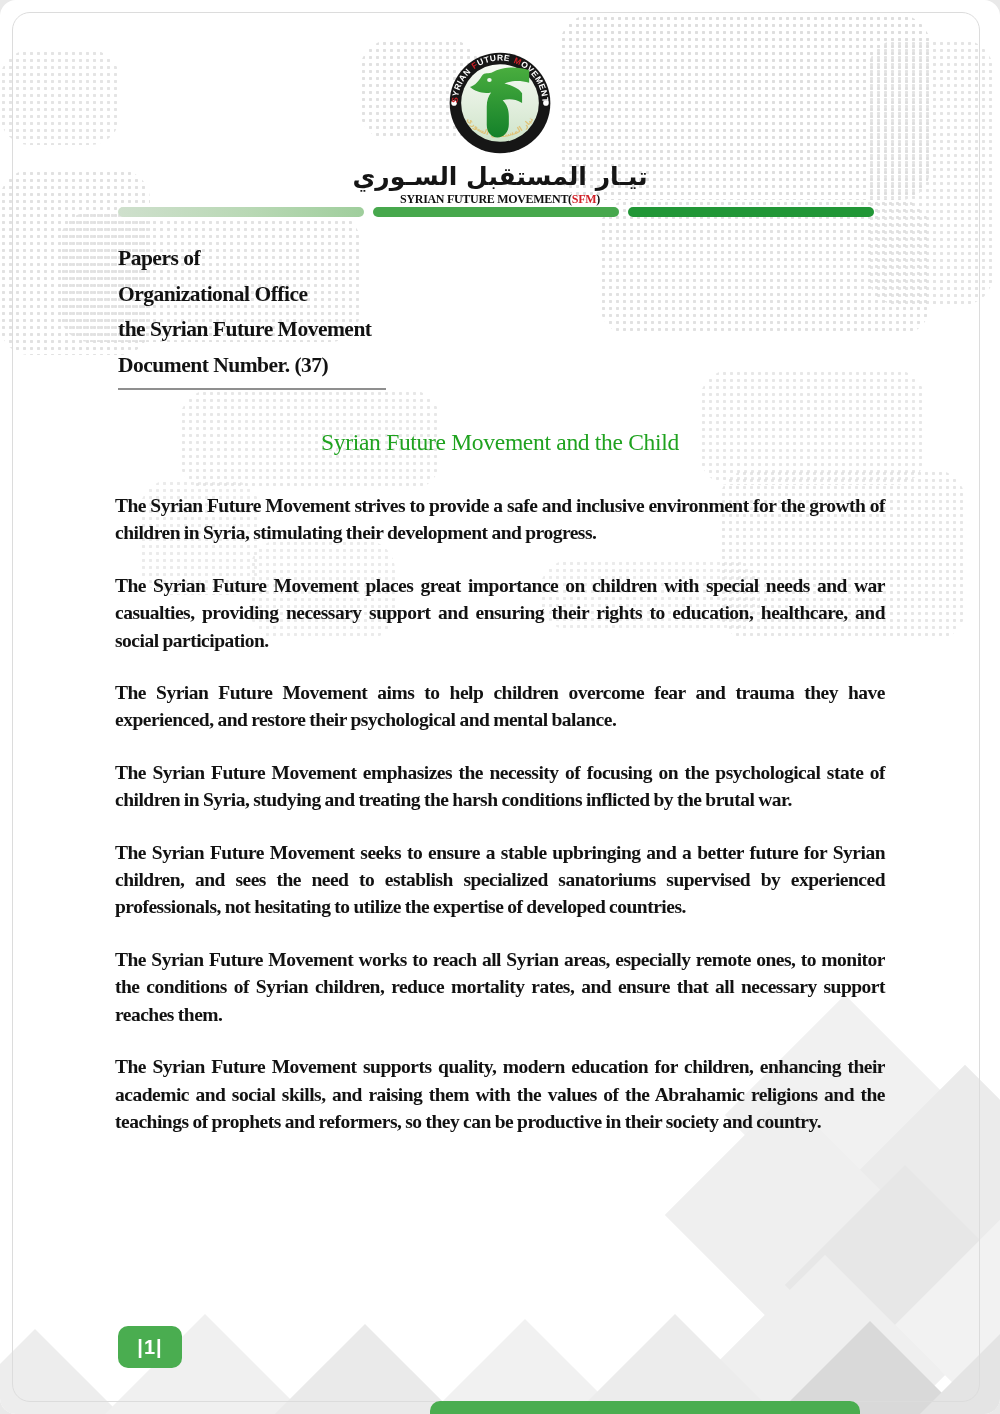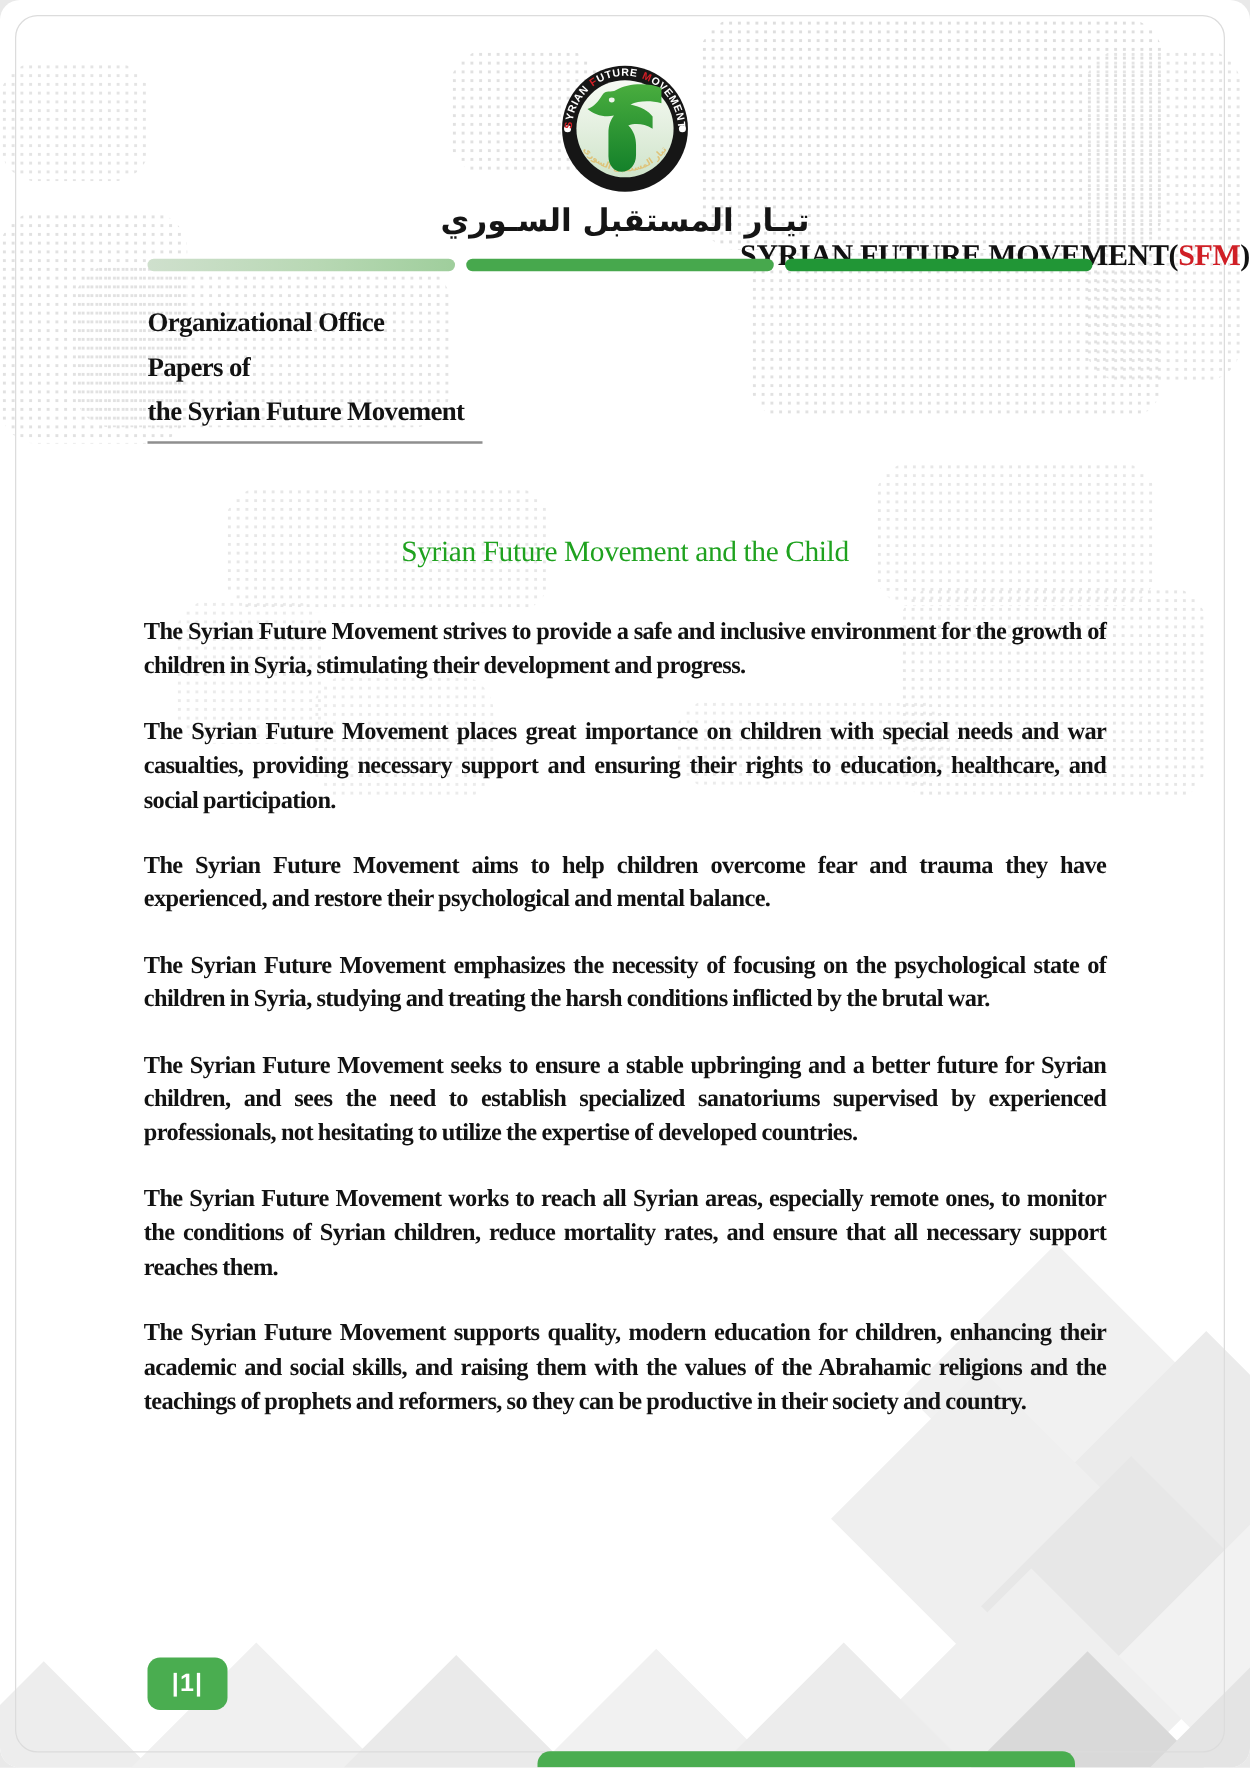--- a/index.html
+++ b/index.html
@@ -31,22 +31,22 @@
     border:1.5px solid #dcdcdc;border-radius:18px;
   }
   
   .logo-block{position:absolute;top:50px;left:0;width:100%;text-align:center;z-index:2;}
   .logo-block svg{display:block;margin:0 auto;}
   .org-arabic{
     font-family:"DejaVu Sans", sans-serif;font-weight:700;font-size:25px;color:#151515;
     margin-top:6px;letter-spacing:1px;
   }
   .org-english{
-    font-family:"Liberation Serif", serif;font-weight:700;font-size:24px;color:#111;
-    letter-spacing:-0.3px;margin-top:1px;text-align:right;
+    font-family:"Liberation Serif", serif;font-weight:700;font-size:12px;color:#111;
+    letter-spacing:-0.3px;margin-top:1px;
   }
   .org-english .red{color:var(--accent-red);}
   
   .bars{position:absolute;top:207px;left:118px;right:126px;height:10px;display:flex;gap:9px;z-index:2;}
   .bars span{flex:1;height:10px;border-radius:6px;}
   .bar-1{background:linear-gradient(90deg,#cfe0cd 0%,var(--bar-light) 55%,#9fce9c 100%);}
   .bar-2{background:var(--bar-medium);}
   .bar-3{background:var(--bar-dark);}
   
   .doc-header{
@@ -150,23 +150,24 @@
   </header>
 
   <div class="bars">
     <span class="bar-1"></span>
     <span class="bar-2"></span>
     <span class="bar-3"></span>
   </div>
 
   <section class="doc-header">
     <div class="left">
+      <div class="line">Papers of</div>
       <div class="line">Organizational Office</div>
-      <div class="line">Papers of</div>
       <div class="line">the Syrian Future Movement</div>
+      <div class="line">Document Number. (37)</div>
       <div class="doc-underline"></div>
     </div>
   </section>
 
   <h1 class="title">Syrian Future Movement and the Child</h1>
   <main class="body">
     <p>The Syrian Future Movement strives to provide a safe and inclusive environment for the growth of children in Syria, stimulating their development and progress.</p>
     <p>The Syrian Future Movement places great importance on children with special needs and war casualties, providing necessary support and ensuring their rights to education, healthcare, and social participation.</p>
     <p>The Syrian Future Movement aims to help children overcome fear and trauma they have experienced, and restore their psychological and mental balance.</p>
     <p>The Syrian Future Movement emphasizes the necessity of focusing on the psychological state of children in Syria, studying and treating the harsh conditions inflicted by the brutal war.</p>

